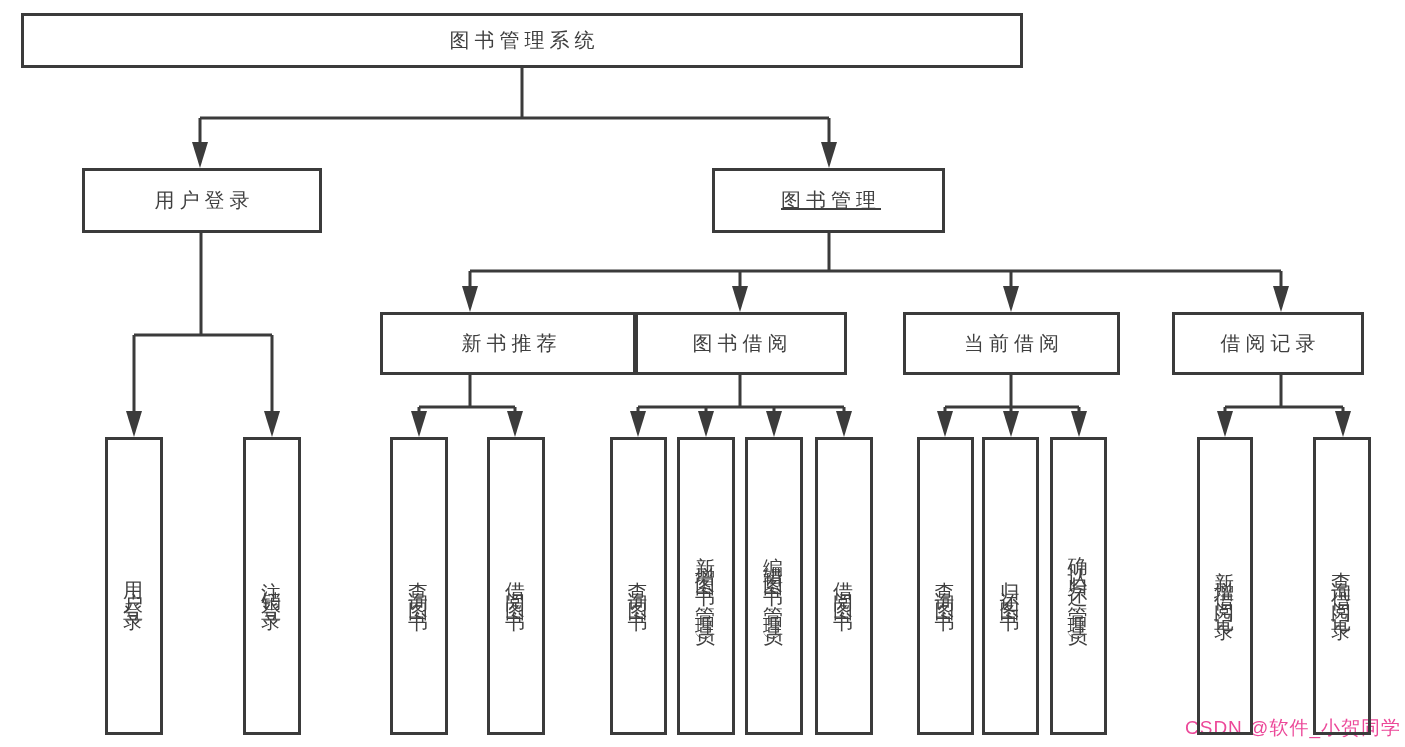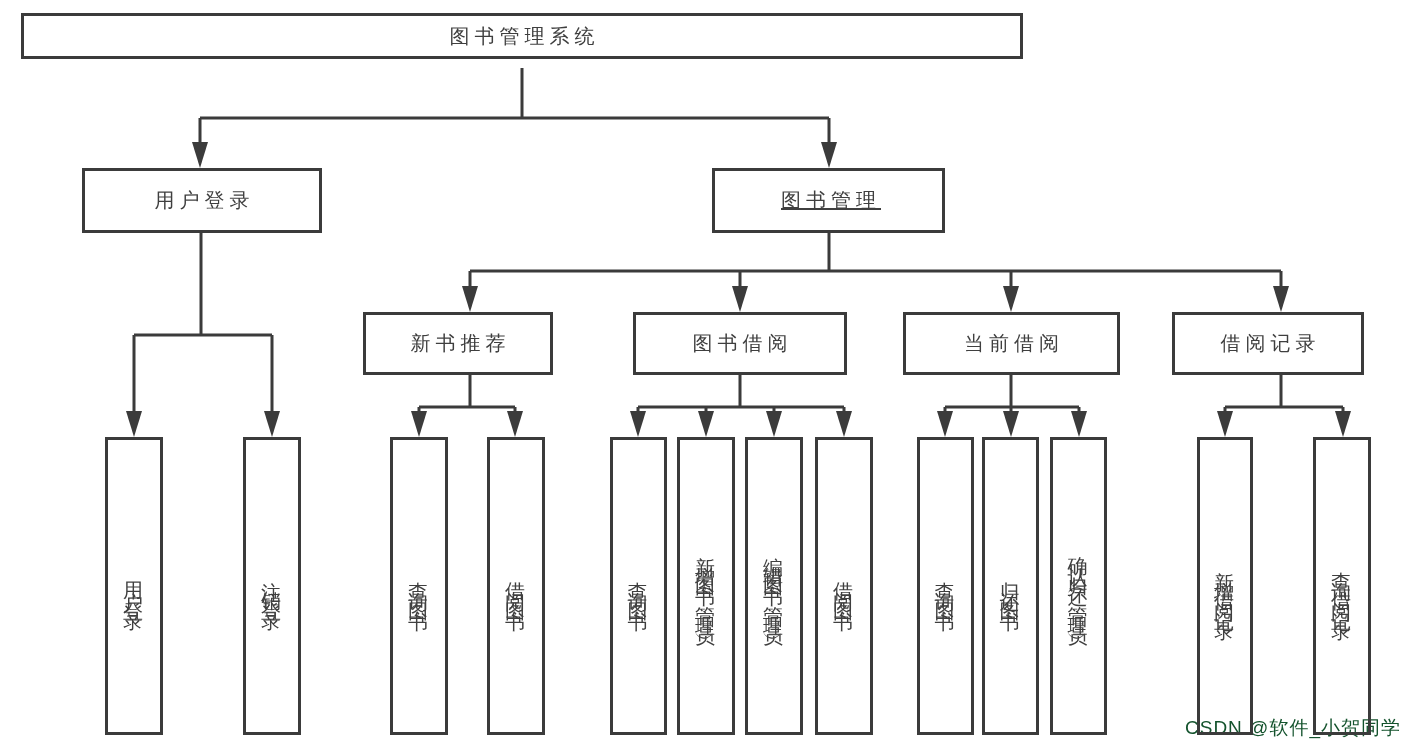--- a/index.html
+++ b/index.html
@@ -44,21 +44,21 @@
     font-size: 20px;
     letter-spacing: 10px;
     white-space: nowrap;
   }
   .watermark {
     position: absolute;
     left: 1185px;
     top: 715px;
     z-index: 1;
     font-size: 19px;
-    color: #14532d;
+    color: #ec4899;
     letter-spacing: 1px;
     white-space: nowrap;
   }
 </style>
 </head>
 <body>
 
 <div class="stage">
 
   <svg class="wires" width="1405" height="747" viewBox="0 0 1405 747" aria-hidden="true">
@@ -94,26 +94,26 @@
       <polygon points="766,411 782,411 774,437"></polygon>
       <polygon points="836,411 852,411 844,437"></polygon>
       <polygon points="937,411 953,411 945,437"></polygon>
       <polygon points="1003,411 1019,411 1011,437"></polygon>
       <polygon points="1071,411 1087,411 1079,437"></polygon>
       <polygon points="1217,411 1233,411 1225,437"></polygon>
       <polygon points="1335,411 1351,411 1343,437"></polygon>
     </g>
   </svg>
 
-  <div class="node h-node" style="left:21px; top:13px; width:1002px; height:46px;">图书管理系统</div>
+  <div class="node h-node" style="left:21px; top:13px; width:1002px; height:55px;">图书管理系统</div>
 
   <div class="node h-node" style="left:82px; top:168px; width:240px; height:65px;">用户登录</div>
   <div class="node h-node" style="left:712px; top:168px; width:233px; height:65px;text-decoration:underline;">图书管理</div>
 
-  <div class="node h-node" style="left:363px; top:312px; width:190px; height:63px;text-align:center;">新书推荐</div>
+  <div class="node h-node" style="left:380px; top:312px; width:258px; height:63px;text-align:center;">新书推荐</div>
   <div class="node h-node" style="left:633px; top:312px; width:214px; height:63px;text-align:center;">图书借阅</div>
   <div class="node h-node" style="left:903px; top:312px; width:217px; height:63px;">当前借阅</div>
   <div class="node h-node" style="left:1172px; top:312px; width:192px; height:63px;">借阅记录</div>
 
   <div class="node v-node" style="left:105px; top:437px; width:58px; height:298px;">用户登录</div>
   <div class="node v-node" style="left:243px; top:437px; width:58px; height:298px;">注销登录</div>
 
   <div class="node v-node" style="left:390px; top:437px; width:58px; height:298px;">查询图书</div>
   <div class="node v-node" style="left:487px; top:437px; width:58px; height:298px;">借阅图书</div>
 

